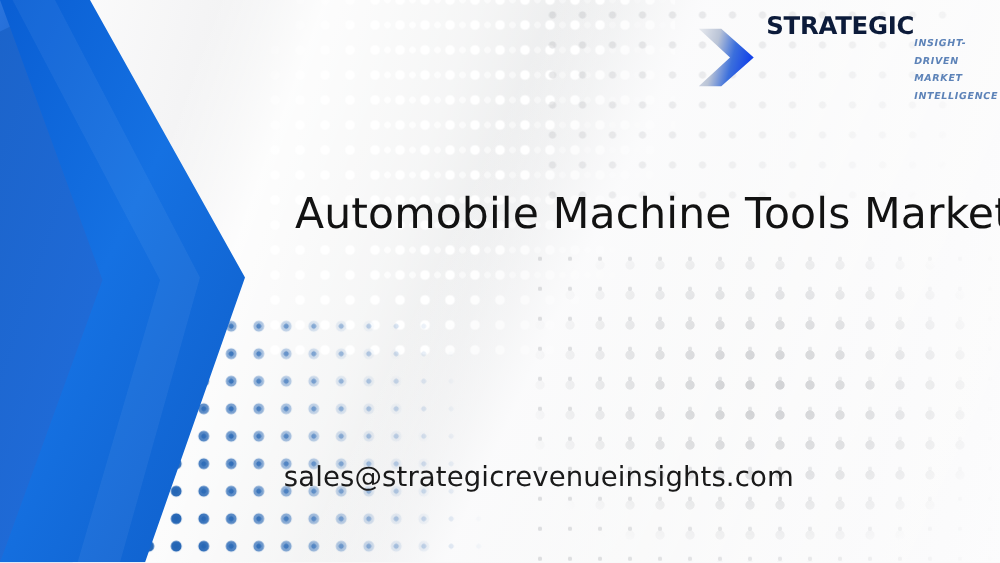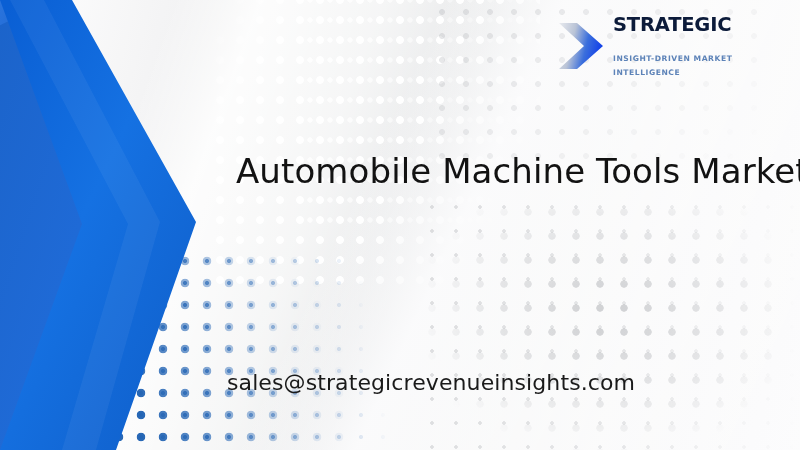--- a/index.html
+++ b/index.html
@@ -170,39 +170,40 @@
     align-items: center;
   }
   .logo-mark {
     width: 48px;
     height: 50px;
     flex: 0 0 48px;
     margin-right: 8px;
   }
   .logo-text {
     display: flex;
-    flex-direction: column;
+    flex-direction: row;
     padding-top: 2px;
   }
   .logo-line1, .logo-line2 {
     font-family: "DejaVu Sans", "Liberation Sans", sans-serif;
     font-weight: 700;
     font-size: 19.5px;
     line-height: 20px;
     letter-spacing: -0.2px;
     color: #0c1b3a;
   }
   .logo-tagline {
     font-family: "DejaVu Sans", "Liberation Sans", sans-serif;
     font-weight: 700;
     font-size: 7.6px;
     line-height: 14px;
     letter-spacing: 0.55px;
     color: #5d83b8;
     margin-top: 17px;
+    font-style: italic;
   }
 </style>
 </head>
 <body>
 
 <div id="slide">
 
   <div class="bg-base"></div>
   <div class="bg-wedge"></div>
   <div class="bg-wedge2"></div>

